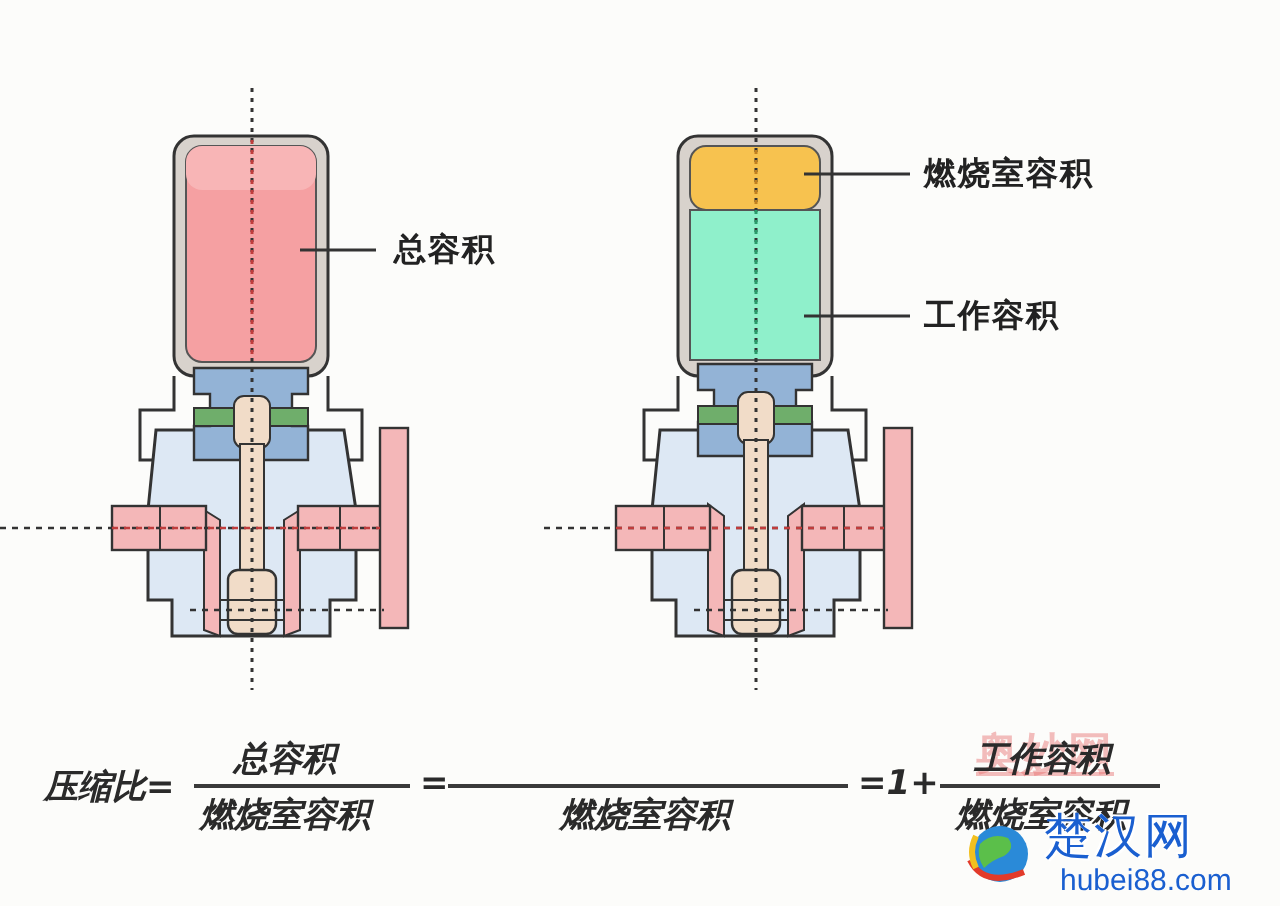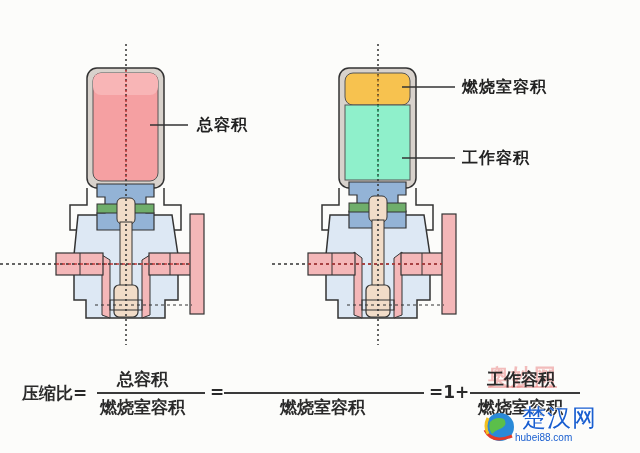--- a/index.html
+++ b/index.html
@@ -1,26 +1,26 @@
 <!DOCTYPE html>
 <html><head>
 <meta charset="utf-8">
 <style>
   html, body { margin:0; padding:0; background:#fcfcfa; }
   body { width:640px; height:453px; position:relative; overflow:hidden;
          font-family:"DejaVu Sans", sans-serif; }
   .diagram { position:absolute; left:0; top:0; }
   .label { position:absolute; font-size:16px; color:#222; font-weight:bold; letter-spacing:1px; }
-  .formula { position:absolute; left:0; top:360px; width:640px; height:70px; }
+  .formula { position:absolute; left:0; top:360px; width:640px; height:70px;font-style:italic; }
   .ftxt { position:absolute; font-size:17px; font-weight:bold; color:#2a2a2a; white-space:nowrap; }
   .fbar { position:absolute; height:2px; background:#3a3a3a; }
   .wm1 { position:absolute; left:488px; top:362px; font-size:22px; font-weight:bold; color:rgba(230,110,110,0.45); letter-spacing:1px;text-decoration:underline; }
   .wm2 { position:absolute; left:522px; top:402px; font-size:24px; font-weight:normal; color:#1a5fd0; letter-spacing:1px;
          text-shadow:1px 1px 0 #fff, -1px -1px 0 #fff; }
-  .wm3 { position:absolute; left:515px; top:432px; font-size:10px; color:#1a5fd0; font-family:"Liberation Sans", sans-serif; }
+  .wm3 { position:absolute; left:530px; top:432px; font-size:15px; color:#1a5fd0; font-family:"Liberation Sans", sans-serif; }
   .wm-logo { position:absolute; left:482px; top:410px; width:36px; height:34px; }
 </style>
 </head>
 <body>
 
 <svg class="diagram" width="640" height="360" viewBox="0 0 640 360">
 
   <g>
 
     <rect x="87" y="68" width="77" height="120" rx="10" fill="#d8d2cc" stroke="#333" stroke-width="1.5"></rect>

